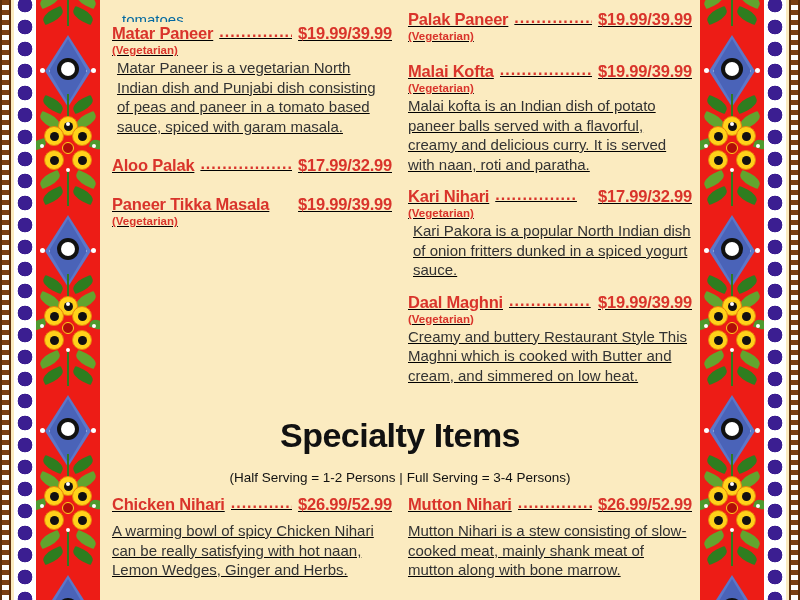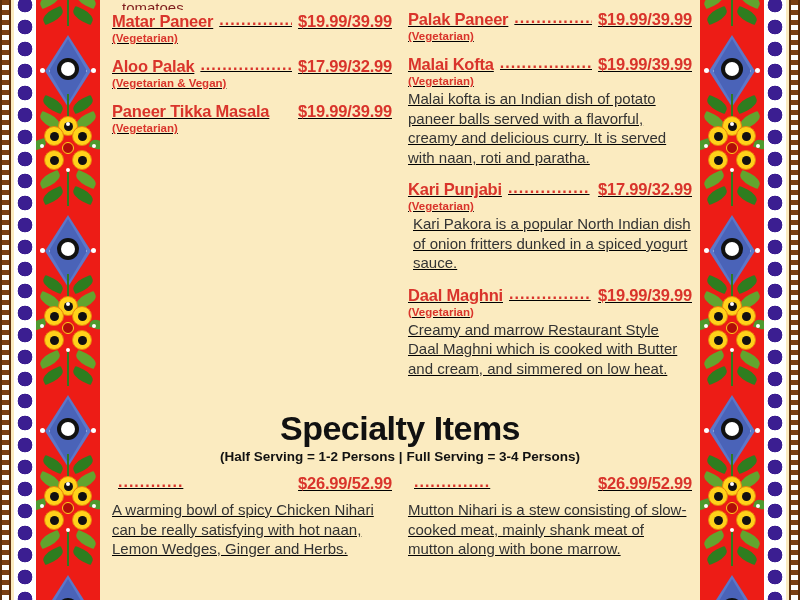--- a/index.html
+++ b/index.html
@@ -148,22 +148,22 @@
   .content{
     position:absolute;left:100px;top:0;width:600px;height:600px;
     background:#FBEBC0;
   }
   .cols{display:flex;width:600px;}
   .col{width:290px;padding:0 5px;box-sizing:border-box;}
   .col.left{padding-left:12px;padding-right:8px;width:300px;}
   .col.right{padding-left:8px;padding-right:8px;width:300px;}
 
   .cutoff-line{
-    font-size:15px;color:#7f1d1d;height:10px;overflow:hidden;
-    line-height:15px;margin:0 0 2px 10px;
+    font-size:15px;color:#0369a1;height:10px;overflow:hidden;
+    line-height:15px;margin:12px 0 2px 10px;
   }
 
   .item{margin-bottom:13px;text-decoration:underline;}
   .item-head{
     display:flex;align-items:baseline;
     color:#D9342B;font-weight:bold;font-size:16.5px;
     letter-spacing:-.2px;white-space:nowrap;
   }
   .item-name{flex:0 0 auto;}
   .dotfill{
@@ -182,23 +182,23 @@
   .desc.nopad{padding-left:0;}
 
   .specialty{
     text-align:center;margin:18px 0 10px 0;
   }
   .specialty h2{
     margin:0;font-size:34px;font-weight:bold;color:#111;
     letter-spacing:-.5px;line-height:38px;
   }
   .specialty .sub{
-    font-size:13.5px;font-weight:bold;color:#111;margin-top:2px;
-  }
-  .mt6{margin-top:6px;}
+    font-size:13.5px;font-weight:normal;color:#111;margin-top:16px;
+  }
+  .mt6{margin-top:20px;}
 </style>
 </head>
 <body>
 
 <div class="menu-page">
 
   <div class="border-strip left">
     <div class="red-field l">
       <div class="motif-col" id="motif-left">
   <div class="motif-unit">
@@ -484,29 +484,29 @@
       <div class="col left">
         <div class="cutoff-line">tomatoes.</div>
 
         <div class="item">
           <div class="item-head">
             <span class="item-name">Matar Paneer</span>
             <span class="dotfill">................</span>
             <span class="item-price">$19.99/39.99</span>
           </div>
           <div class="tag">(Vegetarian)</div>
+          <div class="desc">Matar Paneer is a vegetarian North Indian dish and Punjabi dish consisting of peas and paneer in a tomato based sauce, spiced with garam masala.</div>
         </div>
 
         <div class="item mt6">
           <div class="item-head">
             <span class="item-name">Aloo Palak</span>
             <span class="dotfill">.....................</span>
             <span class="item-price">$17.99/32.99</span>
           </div>
-          <div class="tag">(Vegetarian &amp; Vegan)</div>
         </div>
 
         <div class="item mt6">
           <div class="item-head">
             <span class="item-name">Paneer Tikka Masala</span>
             <span class="dotfill"></span>
             <span class="item-price">$19.99/39.99</span>
           </div>
           <div class="tag">(Vegetarian)</div>
         </div>
@@ -529,58 +529,60 @@
             <span class="item-name">Malai Kofta</span>
             <span class="dotfill">....................</span>
             <span class="item-price">$19.99/39.99</span>
           </div>
           <div class="tag">(Vegetarian)</div>
           <div class="desc nopad">Malai kofta is an Indian dish of potato paneer balls served with a flavorful, creamy and delicious curry. It is served with naan, roti and paratha.</div>
         </div>
 
         <div class="item">
           <div class="item-head">
-            <span class="item-name">Kari Punjabi</span>
+            <span class="item-name">Kari Nihari</span>
             <span class="dotfill">...............</span>
             <span class="item-price">$17.99/32.99</span>
           </div>
           <div class="tag">(Vegetarian)</div>
           <div class="desc">Kari Pakora is a popular North Indian dish of onion fritters dunked in a spiced yogurt sauce.</div>
         </div>
 
         <div class="item">
           <div class="item-head">
             <span class="item-name">Daal Maghni</span>
             <span class="dotfill">...............</span>
             <span class="item-price">$19.99/39.99</span>
           </div>
           <div class="tag">(Vegetarian)</div>
-          <div class="desc nopad">Creamy and marrow Restaurant Style Daal Maghni which is cooked with Butter and cream, and simmered on low heat.</div>
+          <div class="desc nopad">Creamy and buttery Restaurant Style This Maghni which is cooked with Butter and cream, and simmered on low heat.</div>
         </div>
       </div>
     </div>
 
     <div class="specialty">
       <h2>Specialty Items</h2>
       <div class="sub">(Half Serving = 1-2 Persons  |  Full Serving = 3-4 Persons)</div>
     </div>
 
     <div class="cols">
       <div class="col left">
         <div class="item">
           <div class="item-head">
+            <span class="item-name">Chicken Nihari</span>
             <span class="dotfill">............</span>
             <span class="item-price">$26.99/52.99</span>
           </div>
           <div class="desc nopad" style="margin-top:7px">A warming bowl of spicy Chicken Nihari can be really satisfying with hot naan, Lemon Wedges, Ginger and Herbs.</div>
         </div>
       </div>
       <div class="col right">
         <div class="item">
           <div class="item-head">
+            <span class="item-name">Mutton Nihari</span>
             <span class="dotfill">..............</span>
             <span class="item-price">$26.99/52.99</span>
           </div>
           <div class="desc nopad" style="margin-top:7px">Mutton Nihari is a stew consisting of slow-cooked meat, mainly shank meat of mutton along with bone marrow.</div>
         </div>
       </div>
     </div>
 
   </div>
 </div>

